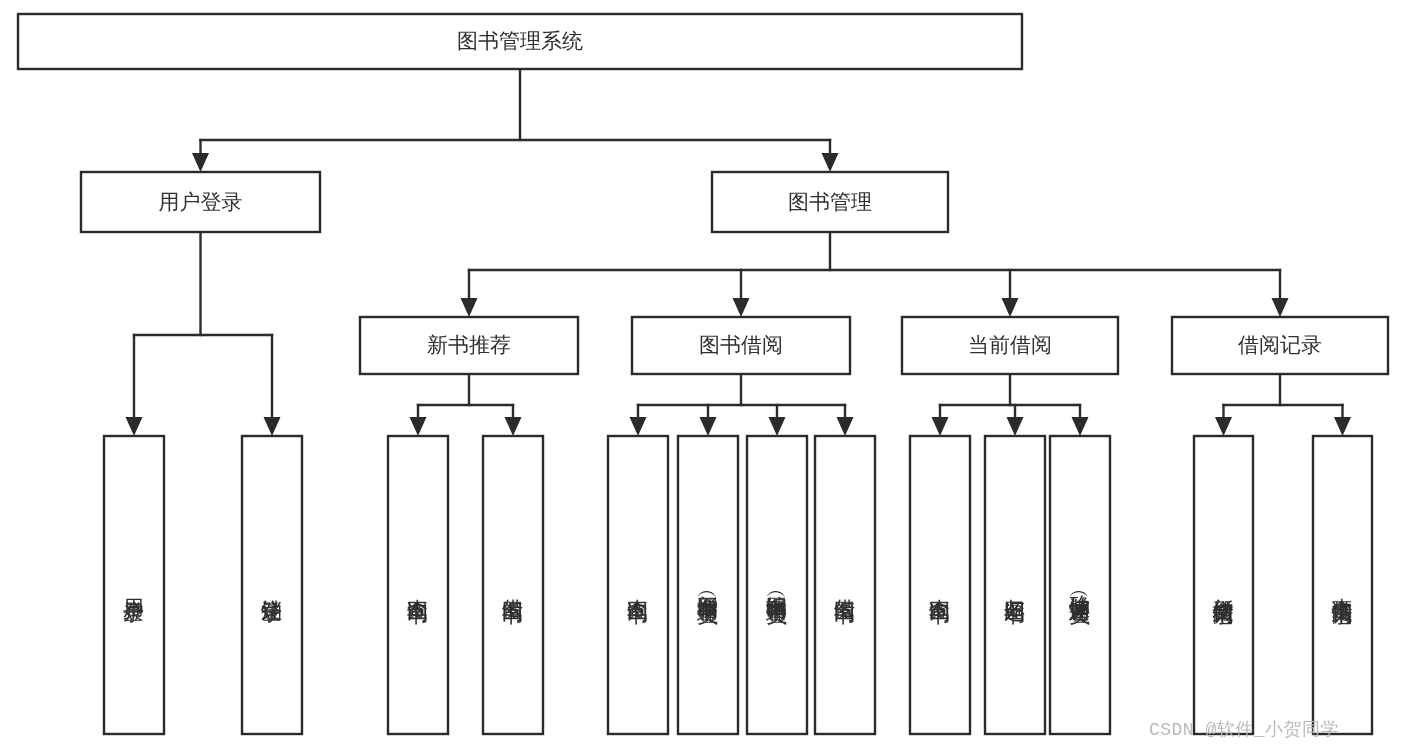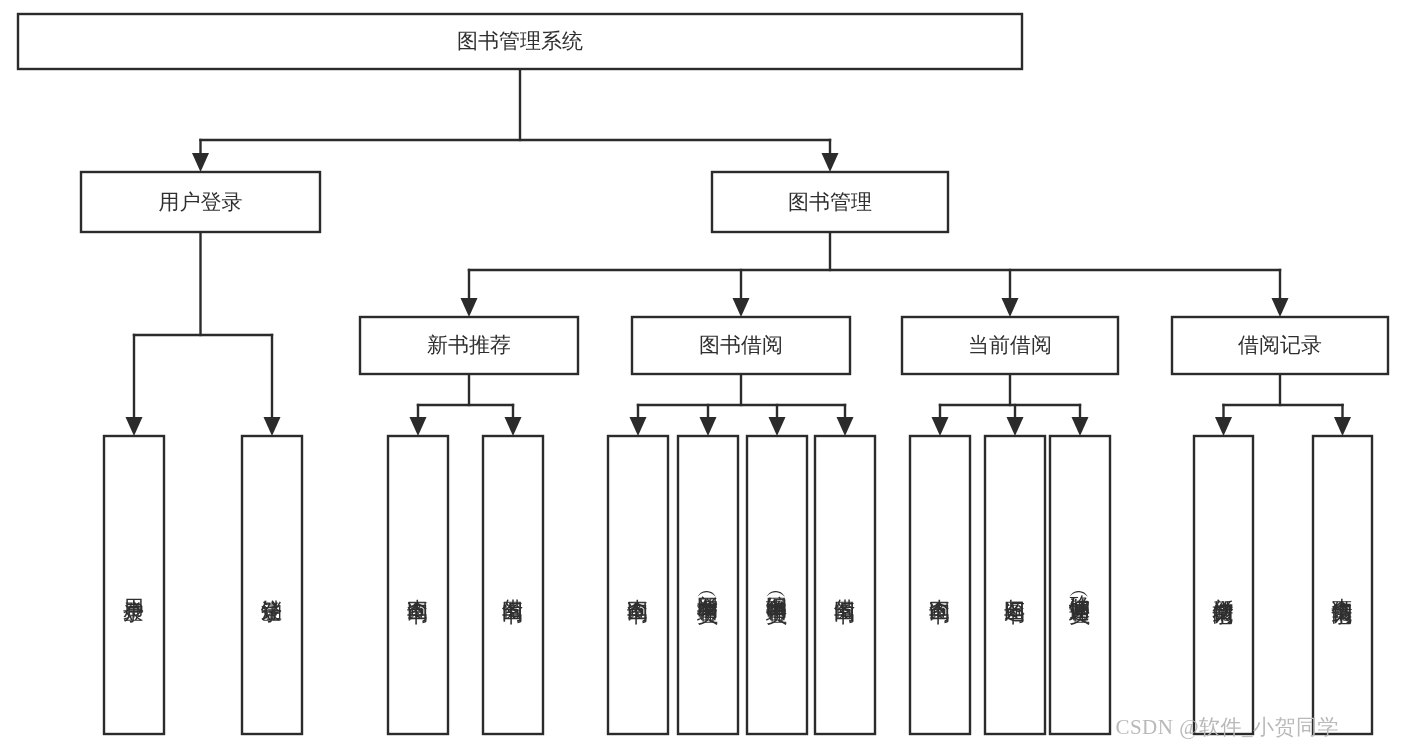--- a/index.html
+++ b/index.html
@@ -68,23 +68,23 @@
   }
   .vlabel-host {
     position: absolute;
     box-sizing: border-box;
     pointer-events: none;
   }
   .watermark {
     position: absolute;
     right: 18px;
     bottom: 6px;
-    font-size: 21px;
+    font-size: 18px;
     color: #b9b9b9;
-    font-family: Liberation Serif, serif;
+    font-family: Liberation Mono, monospace;
     letter-spacing: 0.5px;
     white-space: nowrap;
     user-select: none;
   }
 </style>
 </head>
 <body>
 
 <div id="diagram-root">
   <svg id="tree-svg" viewBox="0 0 1405 747">

